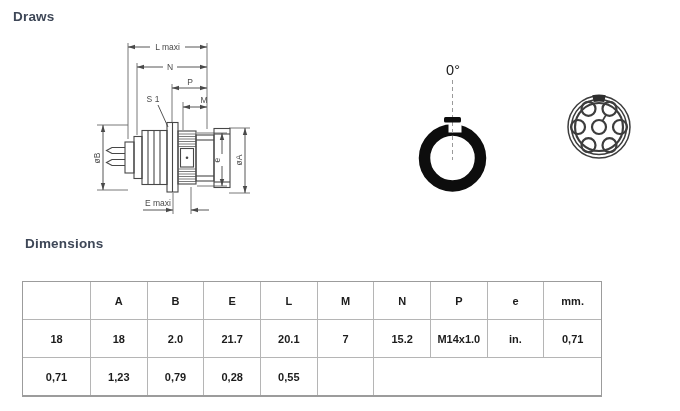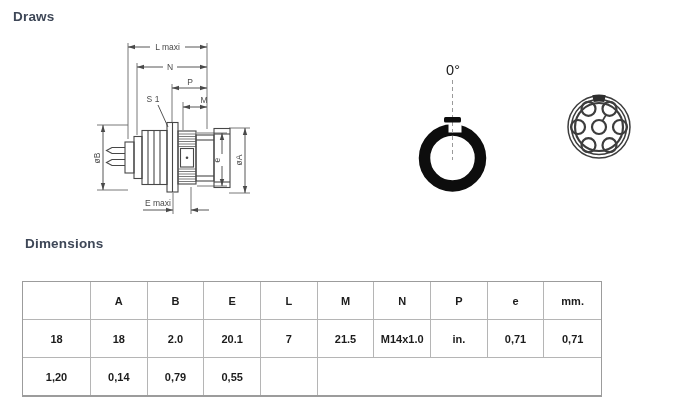--- a/index.html
+++ b/index.html
@@ -174,28 +174,29 @@
     <div class="cell">L</div>
     <div class="cell">M</div>
     <div class="cell">N</div>
     <div class="cell">P</div>
     <div class="cell">e</div>
 
     <div class="cell">mm.</div>
     <div class="cell">18</div>
     <div class="cell">18</div>
     <div class="cell">2.0</div>
+    <div class="cell">21.7</div>
     <div class="cell">20.1</div>
     <div class="cell">7</div>
-    <div class="cell">21.5</div>
+    <div class="cell">15.2</div>
     <div class="cell">M14x1.0</div>
 
     <div class="cell">in.</div>
     <div class="cell">0,71</div>
     <div class="cell">0,71</div>
-    <div class="cell">1,20</div>
-    <div class="cell">0,14</div>
+    <div class="cell">1,23</div>
     <div class="cell">0,79</div>
+    <div class="cell">0,28</div>
     <div class="cell">0,55</div>
     <div class="cell"></div>
   </div>
 
 </div>
 
 </body></html>

